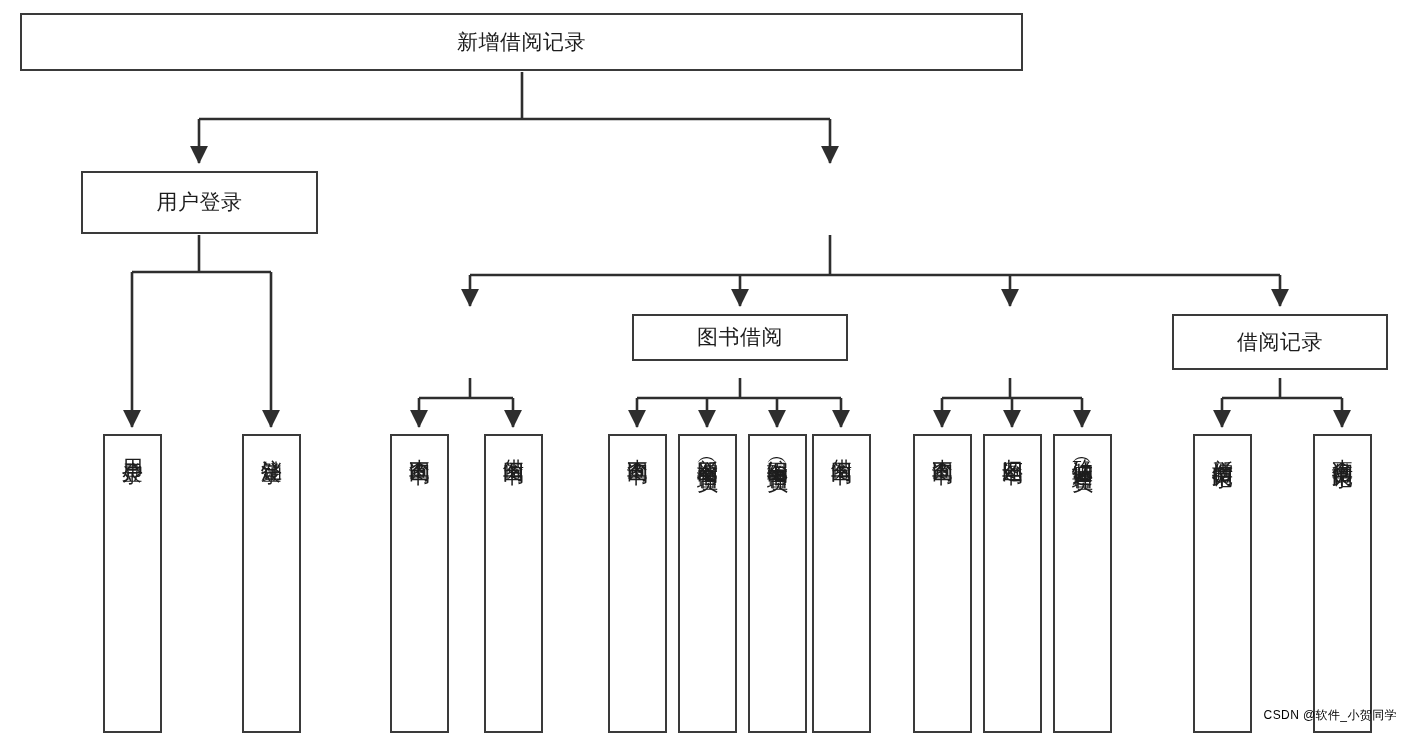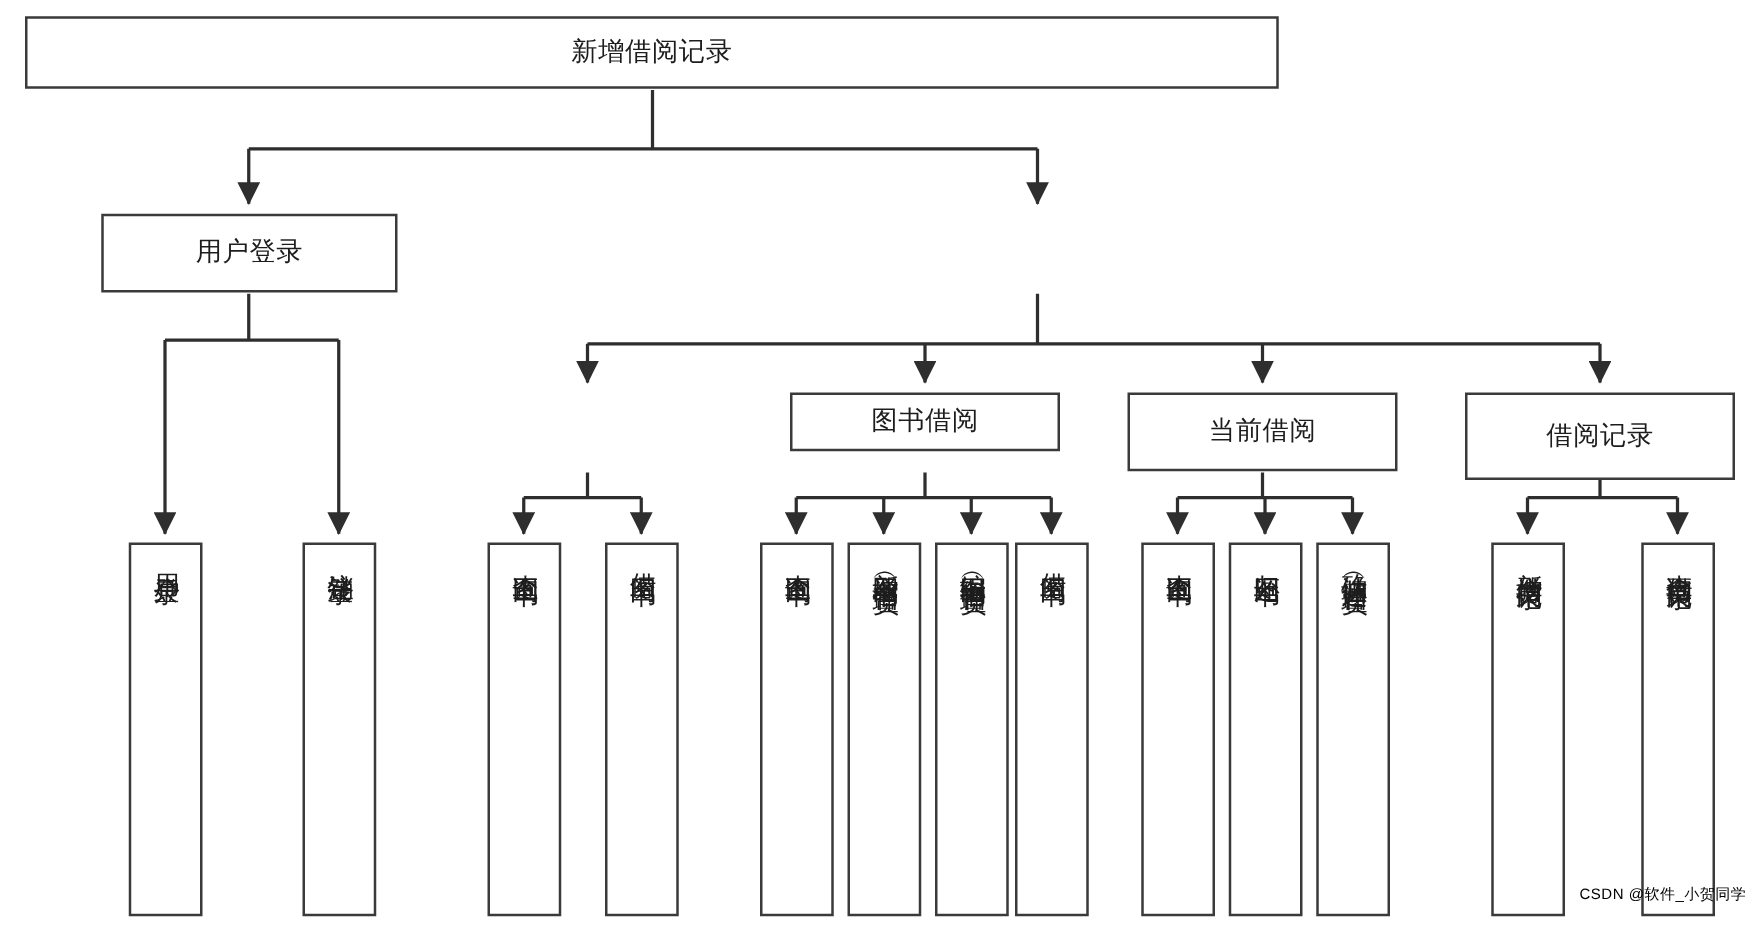--- a/index.html
+++ b/index.html
@@ -132,25 +132,22 @@
   <div class="node horiz" style="left:81px; top:171px; width:237px; height:63px;">
     <span class="label">用户登录</span>
   </div>
 
 
 
   <div class="node horiz" style="left:632px; top:314px; width:216px; height:47px;">
     <span class="label">图书借阅</span>
   </div>
 
-  <div class="node horiz" style="left:902px; top:314px; width:216px; height:63px;">
-    <span class="label">当前借阅</span>
-  </div>
-
-  <div class="node horiz" style="left:1172px; top:314px; width:216px; height:70px;">
+
+  <div class="node horiz" style="left:1172px; top:314px; width:216px; height:56px;">
     <span class="label">借阅记录</span>
   </div>
 
   <div class="node vert" style="left:103px; top:434px; width:59px; height:299px;">
     <span class="label">用户登录</span>
   </div>
 
   <div class="node vert" style="left:242px; top:434px; width:59px; height:299px;">
     <span class="label">注销登录</span>
   </div>

